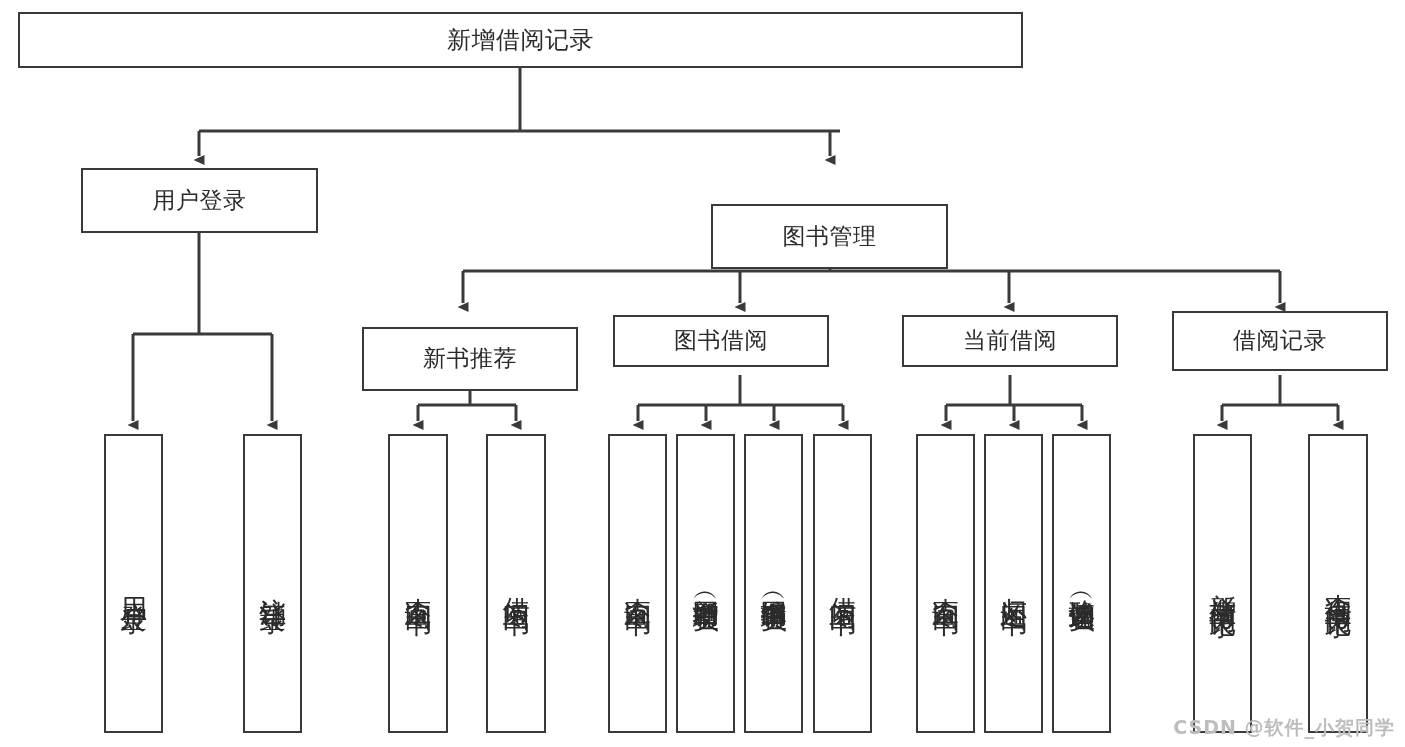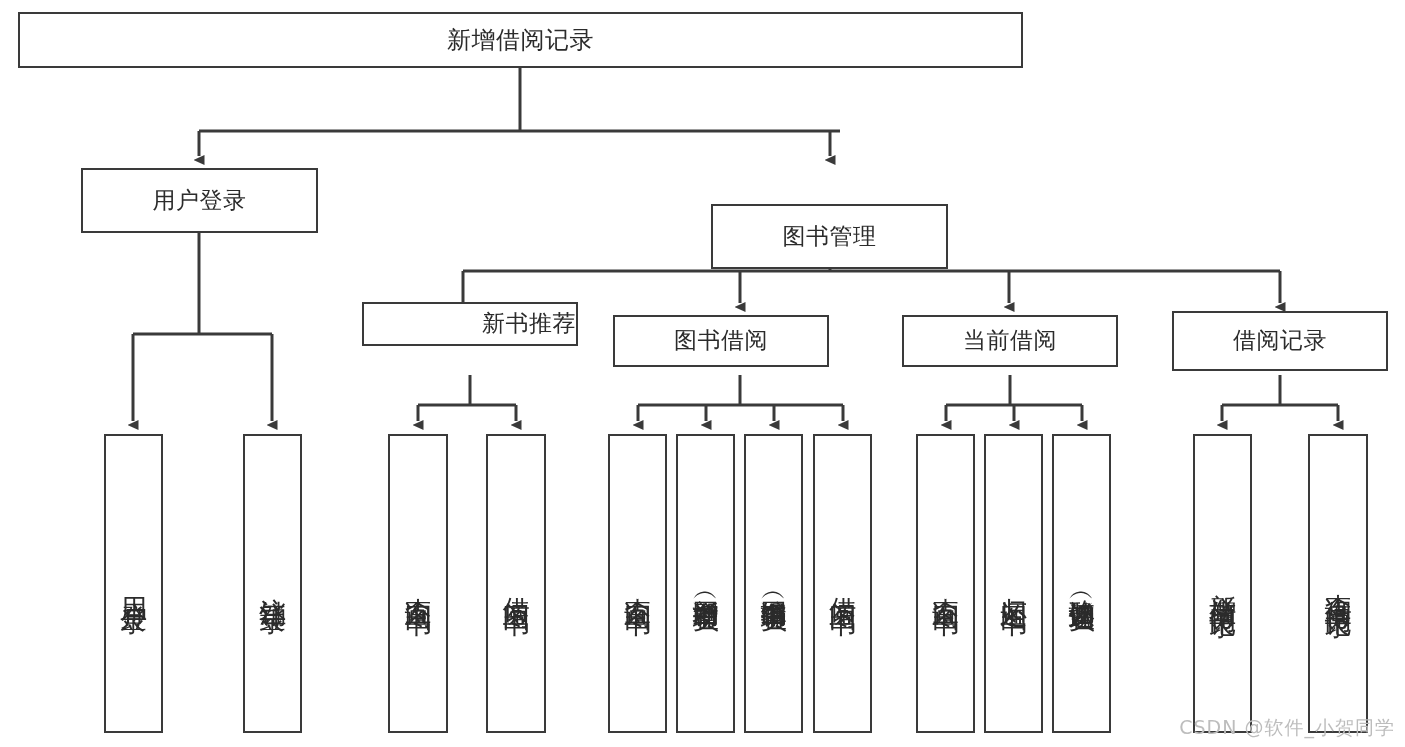--- a/index.html
+++ b/index.html
@@ -50,20 +50,21 @@
 
   .watermark{
     position:absolute;
     right:10px;
     bottom:6px;
     font-size:19px;
     color:#bdbdbd;
     letter-spacing:1px;
     white-space:nowrap;
     user-select:none;
+    font-weight:bold;
   }
 </style>
 </head>
 <body>
 
 <div id="canvas">
 
   <svg class="connectors" viewBox="0 0 1405 747" xmlns="http://www.w3.org/2000/svg">
     <defs>
       <marker id="arrow" markerWidth="10" markerHeight="11" refX="1" refY="5.5" orient="auto" markerUnits="userSpaceOnUse">
@@ -118,21 +119,21 @@
     <span class="lbl">新增借阅记录</span>
   </div>
 
   <div class="node h-node" style="left:81px;top:168px;width:237px;height:65px;">
     <span class="lbl">用户登录</span>
   </div>
   <div class="node h-node" style="left:711px;top:168px;width:237px;height:65px;margin-top:36px;">
     <span class="lbl">图书管理</span>
   </div>
 
-  <div class="node h-node" style="left:362px;top:302px;width:216px;height:44px;justify-content:flex-end;">
+  <div class="node h-node" style="left:362px;top:327px;width:216px;height:64px;">
     <span class="lbl">新书推荐</span>
   </div>
   <div class="node h-node" style="left:613px;top:315px;width:216px;height:52px;">
     <span class="lbl">图书借阅</span>
   </div>
   <div class="node h-node" style="left:902px;top:315px;width:216px;height:52px;">
     <span class="lbl">当前借阅</span>
   </div>
   <div class="node h-node" style="left:1172px;top:311px;width:216px;height:60px;">
     <span class="lbl">借阅记录</span>

